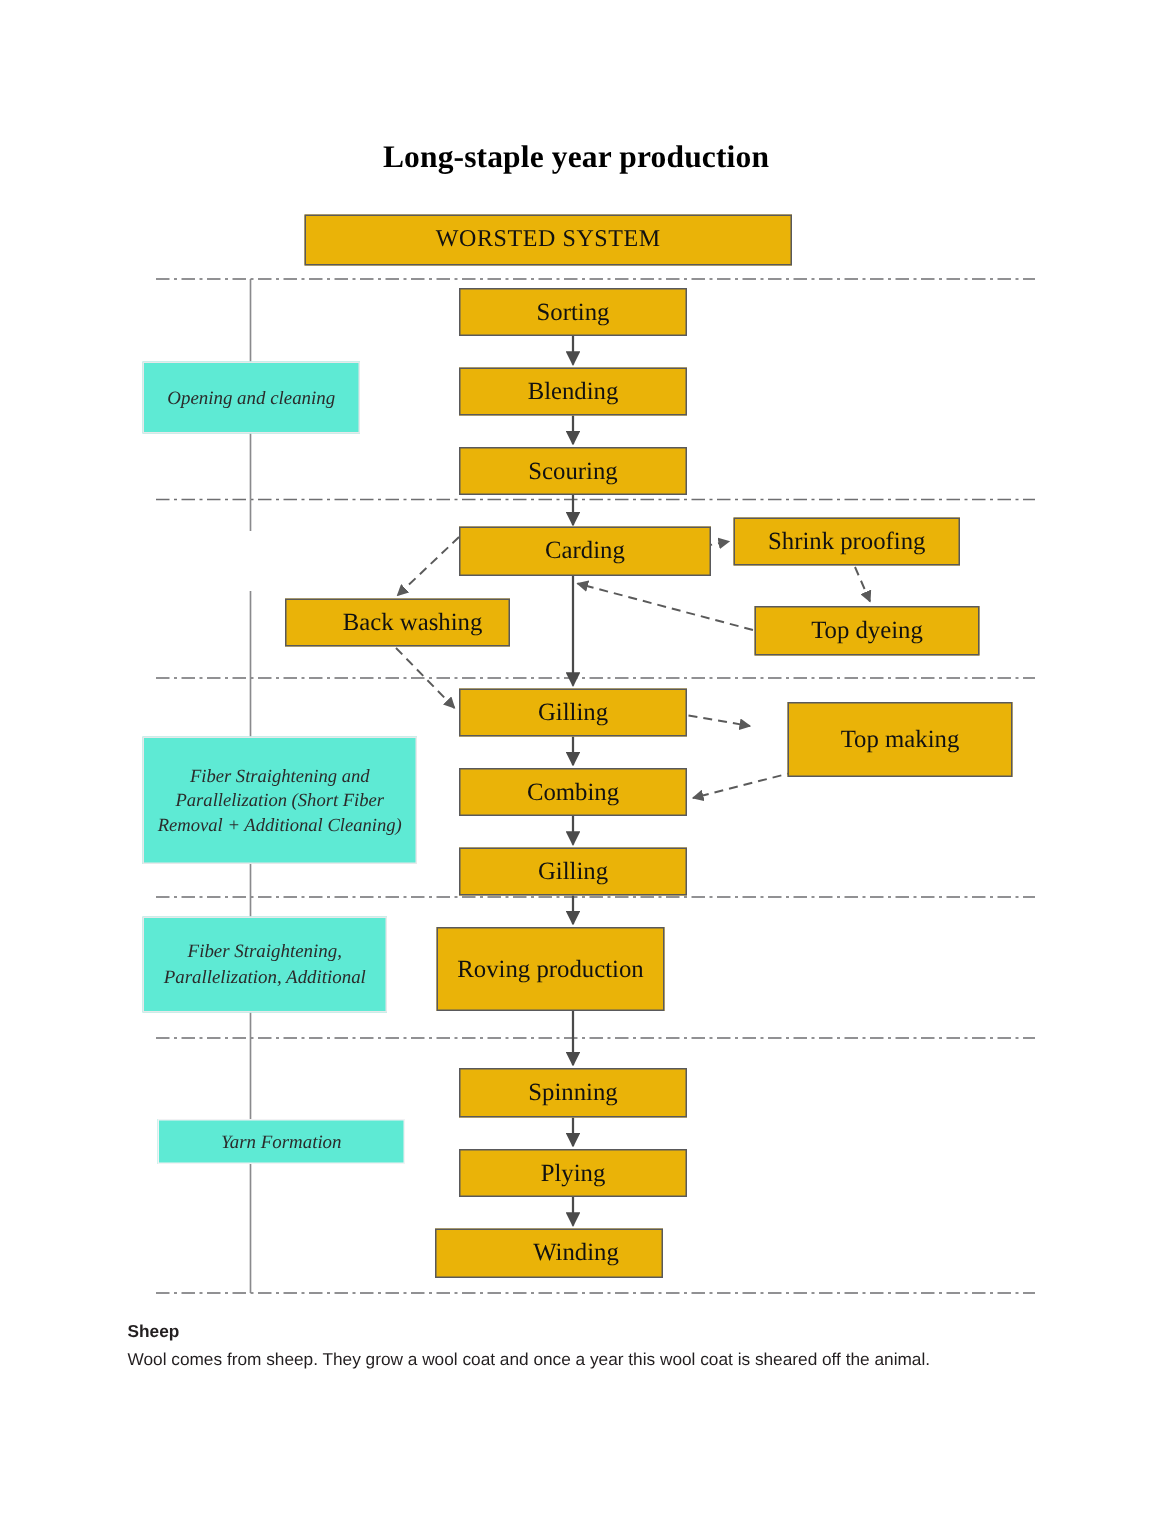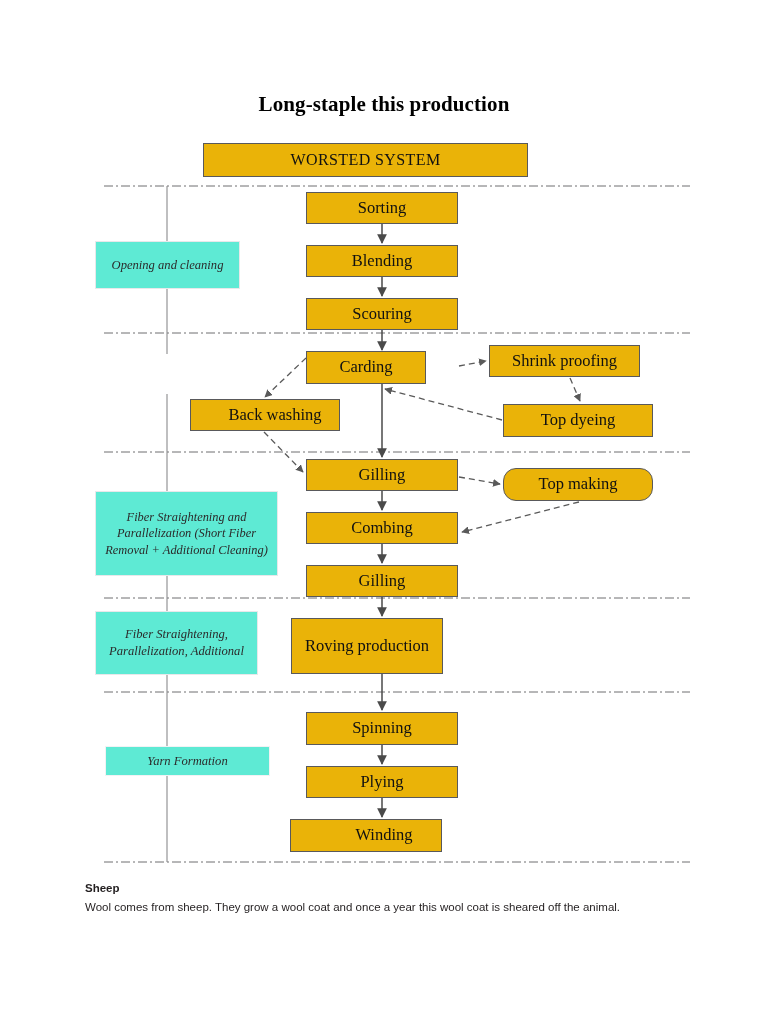--- a/index.html
+++ b/index.html
@@ -106,21 +106,21 @@
   }
   .caption .cap-body {
     display: block;
   }
 </style>
 </head>
 <body>
 
 <div id="page">
 
-  <div class="title">Long-staple this production</div>
+  <div class="title">Long-staple year production</div>
 
   <svg id="wires" viewBox="0 0 768 1024" width="768" height="1024">
     <defs>
       <marker id="arrowSolid" viewBox="0 0 10 10" refX="9" refY="5" markerWidth="6.5" markerHeight="6.5" orient="auto-start-reverse">
         <path d="M 0 0 L 10 5 L 0 10 z" fill="#4a4a4a"></path>
       </marker>
       <marker id="arrowDash" viewBox="0 0 10 10" refX="9" refY="5" markerWidth="6" markerHeight="6" orient="auto-start-reverse">
         <path d="M 0 0 L 10 5 L 0 10 z" fill="#5a5a5a"></path>
       </marker>
     </defs>
@@ -181,21 +181,21 @@
   <div class="stage-label" style="left:95px; top:611px; width:163px; height:64px;">Fiber Straightening, Parallelization, Additional</div>
 
   <div class="stage-label no-border" style="left:105px; top:746px; width:165px; height:30px;">Yarn Formation</div>
 
   <div class="box" style="left:306px; top:192px; width:152px; height:32px;">Sorting</div>
 
   <div class="box" style="left:306px; top:245px; width:152px; height:32px;">Blending</div>
 
   <div class="box" style="left:306px; top:298px; width:152px; height:32px;">Scouring</div>
 
-  <div class="box" style="left:306px; top:351px; width:120px; height:33px;">Carding</div>
+  <div class="box" style="left:306px; top:351px; width:168px; height:33px;">Carding</div>
 
   <div class="box" style="left:306px; top:459px; width:152px; height:32px;">Gilling</div>
 
   <div class="box" style="left:306px; top:512px; width:152px; height:32px;">Combing</div>
 
   <div class="box" style="left:306px; top:565px; width:152px; height:32px;">Gilling</div>
 
   <div class="box two-line" style="left:291px; top:618px; width:152px; height:56px;">Roving production</div>
 
   <div class="box" style="left:306px; top:712px; width:152px; height:33px;">Spinning</div>
@@ -203,20 +203,20 @@
   <div class="box" style="left:306px; top:766px; width:152px; height:32px;">Plying</div>
 
   <div class="box" style="left:290px; top:819px; width:152px; height:33px;padding-left:36px;">Winding</div>
 
   <div class="box" style="left:190px; top:399px; width:150px; height:32px;padding-left:20px;">Back washing</div>
 
   <div class="box" style="left:489px; top:345px; width:151px; height:32px;">Shrink proofing</div>
 
   <div class="box" style="left:503px; top:404px; width:150px; height:33px;">Top dyeing</div>
 
-  <div class="box" style="left:503px; top:468px; width:150px; height:33px;border-radius:13px;">Top making</div>
+  <div class="box" style="left:525px; top:468px; width:150px; height:50px;">Top making</div>
 
   <div class="caption">
     <span class="cap-title">Sheep</span>
     <span class="cap-body">Wool comes from sheep. They grow a wool coat and once a year this wool coat is sheared off the animal.</span>
   </div>
 
 </div>
 
 </body></html>

